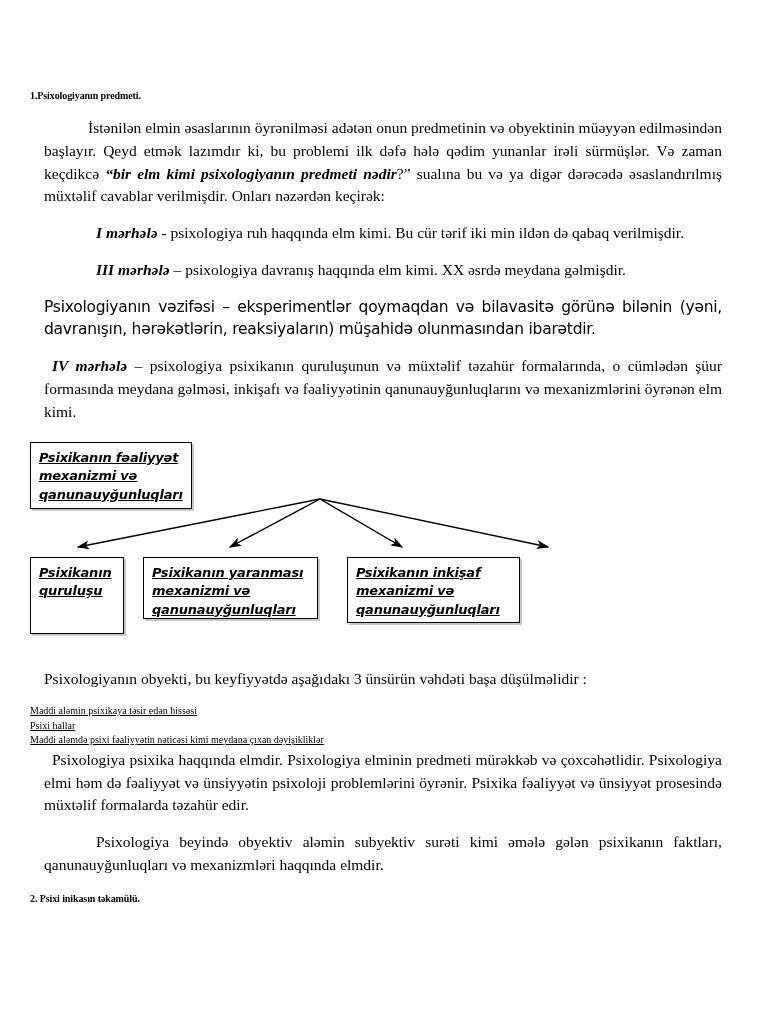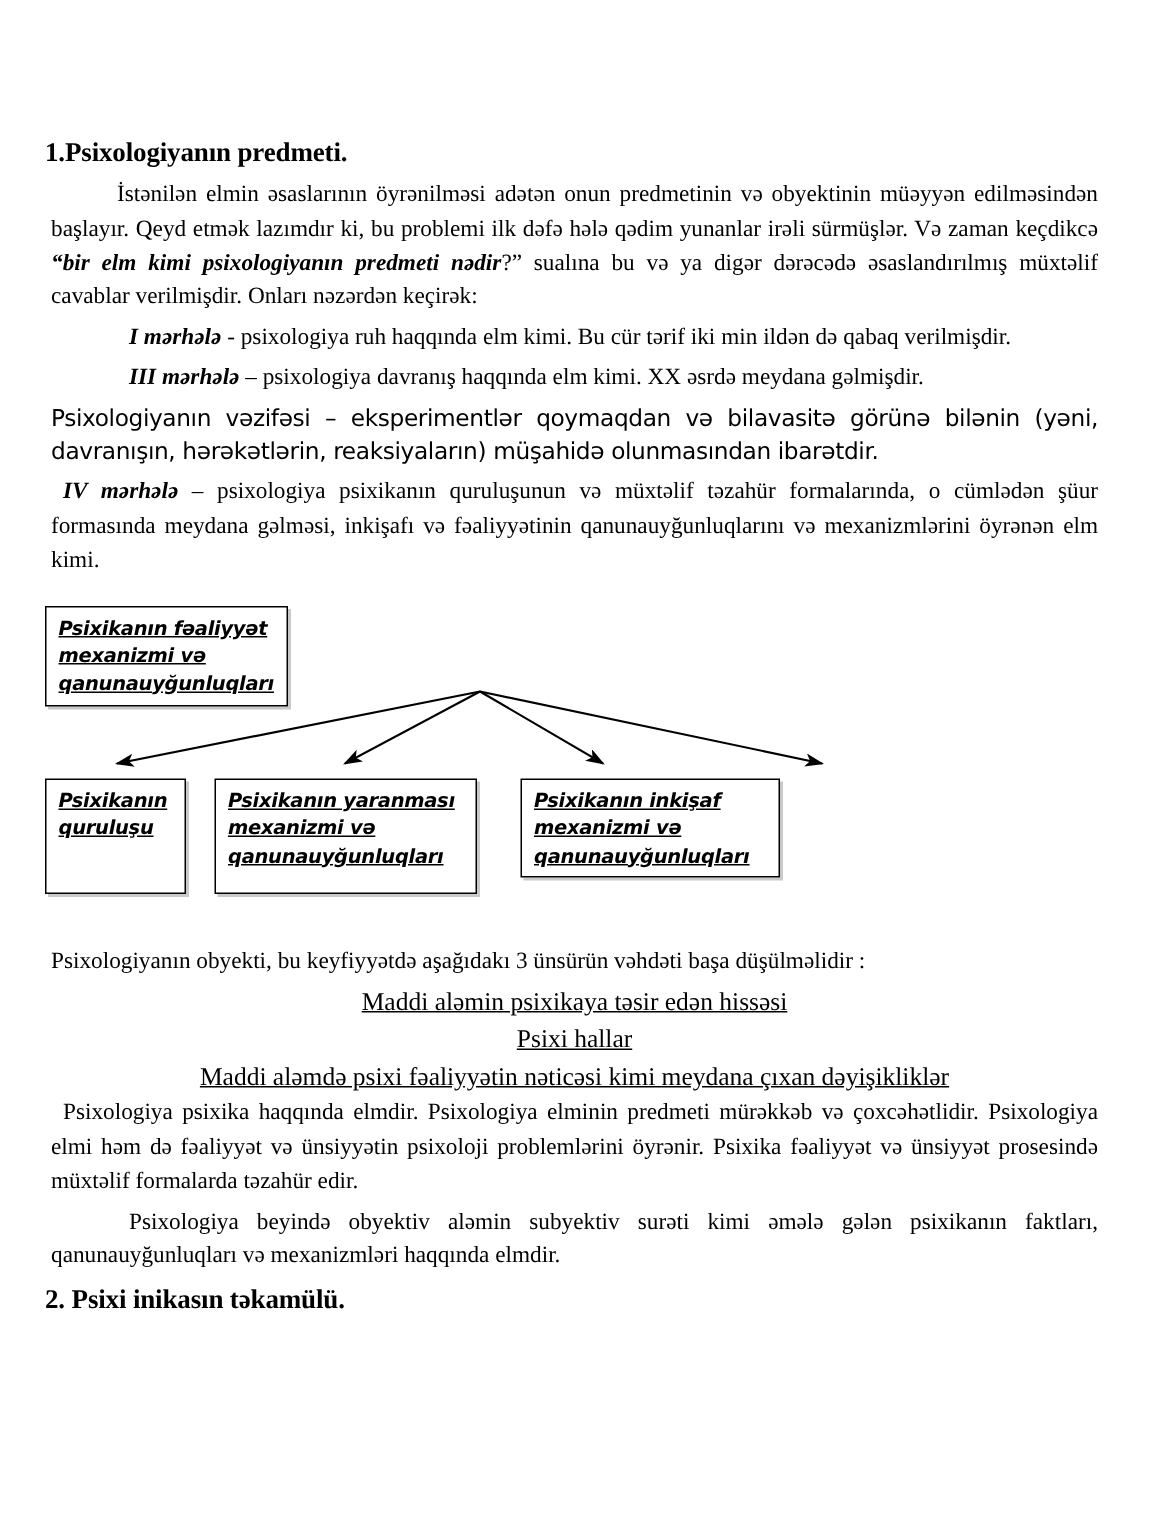--- a/index.html
+++ b/index.html
@@ -26,55 +26,55 @@
 
   .content {
     position: absolute;
     left: 30px;
     top: 88px;
     width: 706px;
   }
 
   
   .h-sec {
-    font-size: 18px;
+    font-size: 10px;
     font-weight: bold;
     line-height: 1.5;
     margin: 0 0 1px 0;
     letter-spacing: -0.1px;
   }
 
   p.body {
     font-size: 15.5px;
     line-height: 1.47;
-    margin: 4px;
+    margin: 14px;
     text-align: justify;
     text-justify: inter-word;
     hyphens: none;
   }
   p.body.indent { text-indent: 44px; }
   p.body.indent-sm { text-indent: 8px; }
   p.body.indent-lg { text-indent: 52px; }
 
   .b { font-weight: normal; }
   .bi { font-weight: bold; font-style: italic; }
   .u  { text-decoration: underline; }
 
   
   .altface {
     font-family: "DejaVu Sans", sans-serif;
     font-size: 13.6px;
     letter-spacing: -0.25px;
   }
 
   .underline-line {
-    font-size: 17px;
+    font-size: 10px;
     line-height: 1.45;
     margin: 0;
-    text-align: center;
+    text-align: left;
   }
   .underline-line span.u { text-decoration: underline; }
 
   
   .diagram {
     position: relative;
     width: 706px;
     height: 212px;
     margin: 18px 0 0 0;
   }
@@ -103,21 +103,21 @@
     letter-spacing: -0.2px;
     display: block;
   }
   .dbox .dtext span {
     text-decoration: underline;
     text-underline-offset: 1px;
   }
 
   #box-root     { left: 190px; top: 8px;   width: 200px; height: 48px; }
   #box-leaf-0   { left: 0px;   top: 115px; width: 94px;  height: 77px; }
-  #box-leaf-1   { left: 113px; top: 115px; width: 175px; height: 77px; }
+  #box-leaf-1   { left: 113px; top: 115px; width: 175px; height: 62px; }
   #box-leaf-2   { left: 317px; top: 115px; width: 173px; height: 66px; }
   #box-leaf-3   { left": 0; left: 516px; top: 115px; width: 172px; height: 77px; }
 
   .footer-gap { height: 104px; }
 </style>
 </head>
 <body>
 
 <div class="page">
   <div class="content">

